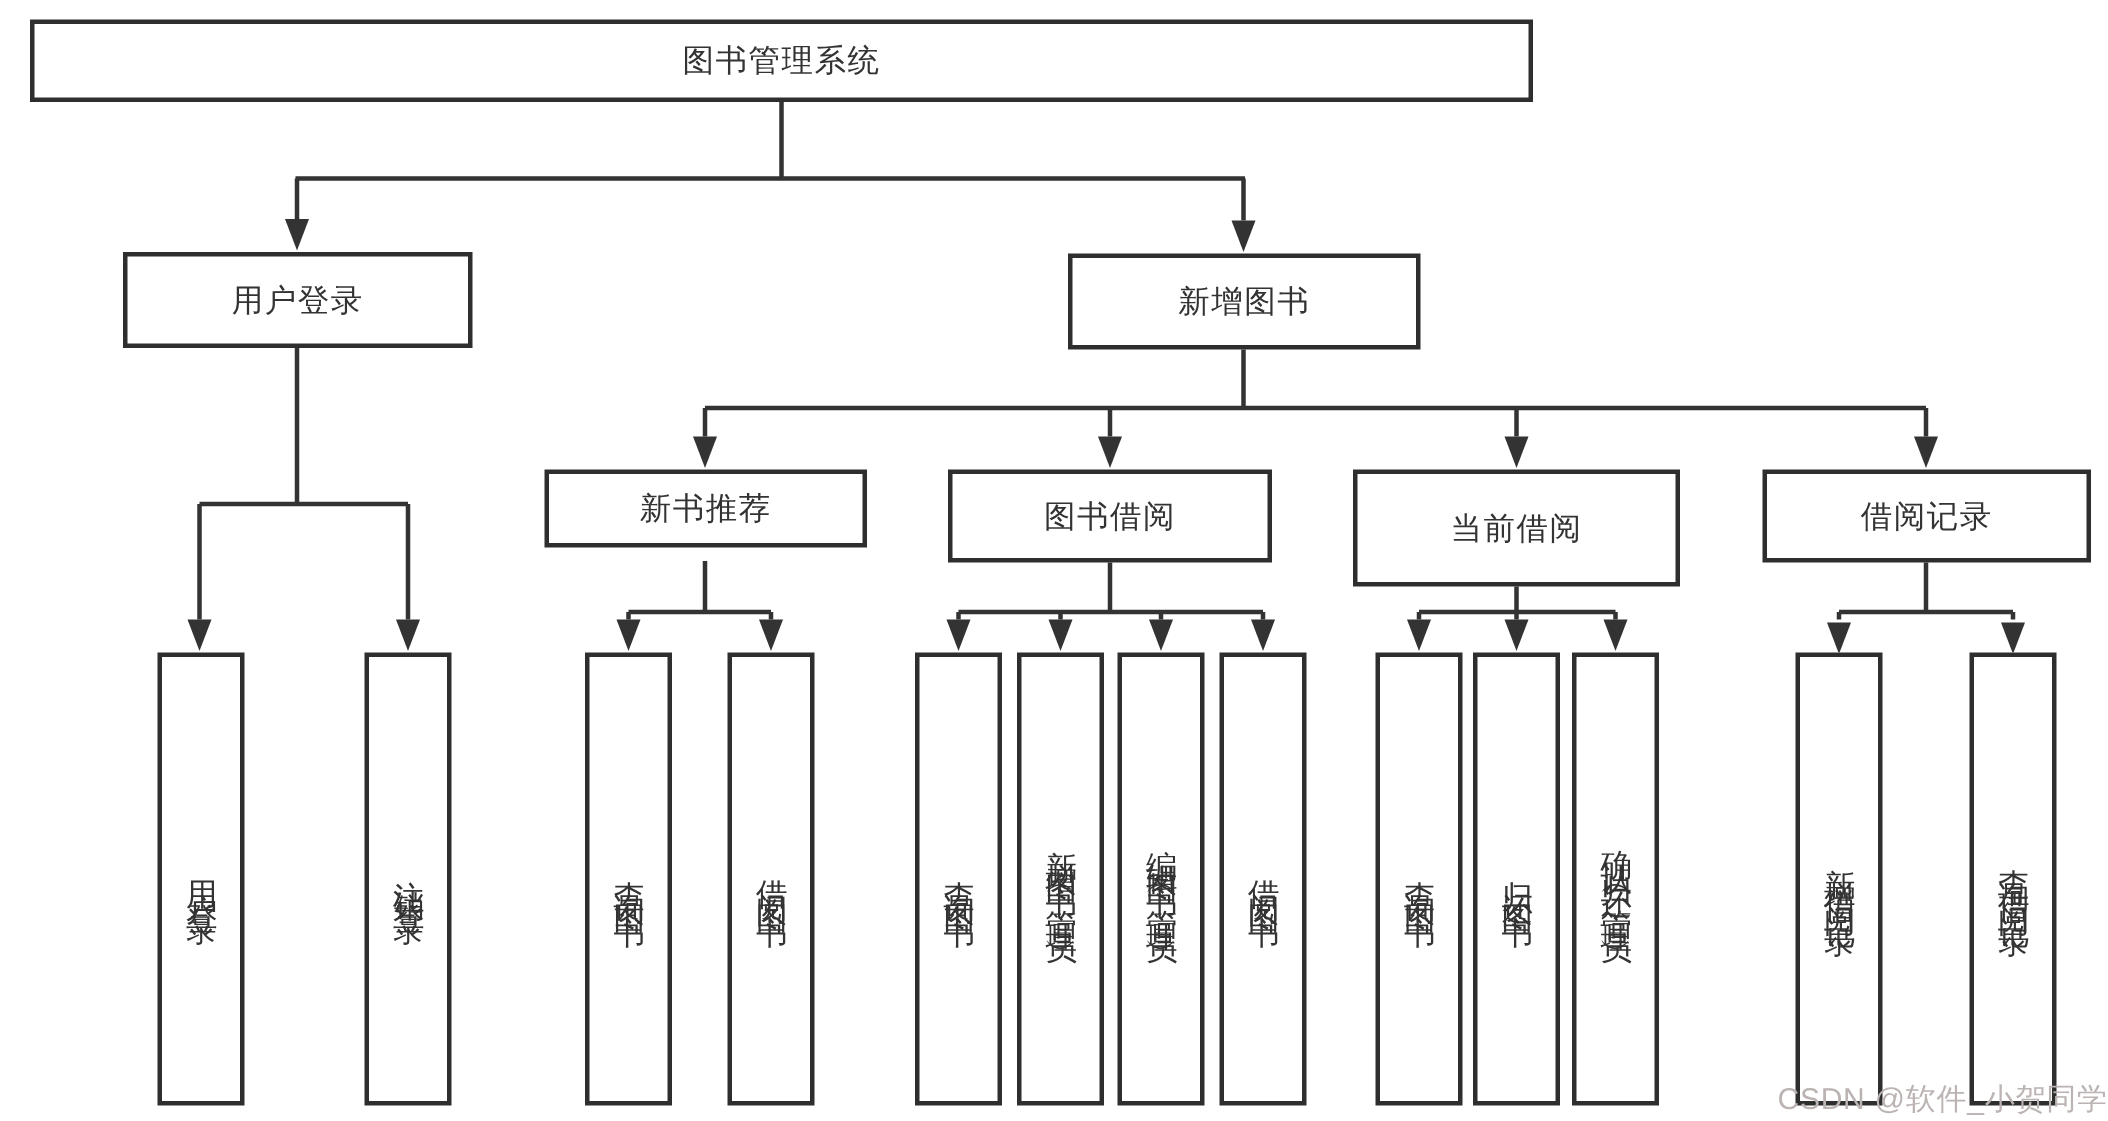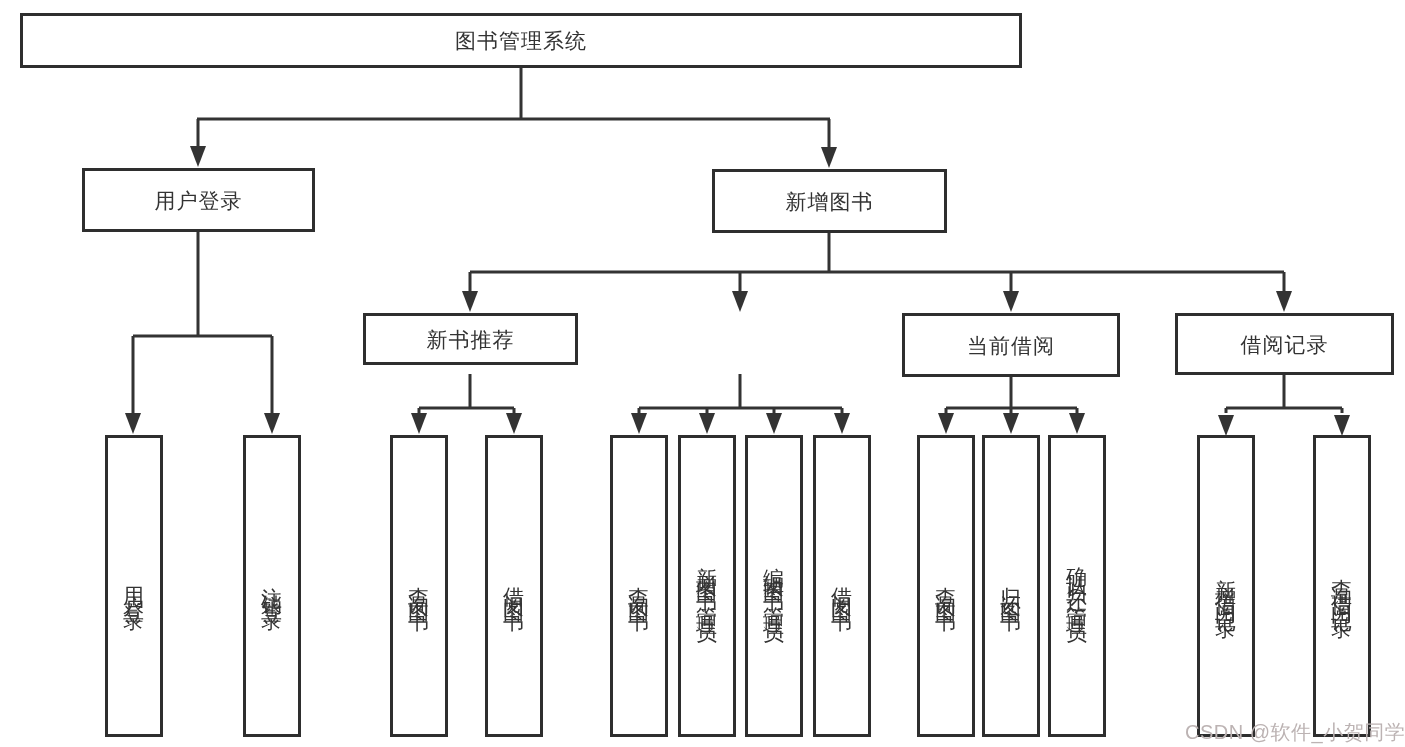--- a/index.html
+++ b/index.html
@@ -46,21 +46,21 @@
     white-space: nowrap;
   }
   
   .n-root   { left: 20px;  top: 13px;  width: 1002px; height: 55px; }
   
   .n-login  { left: 82px;  top: 168px; width: 233px;  height: 64px; }
   .n-mgmt   { left: 712px; top: 169px; width: 235px;  height: 64px; }
   
   .n-rec    { left: 363px;  top: 313px; width: 215px; height: 52px; }
   .n-bor    { left: 632px;  top: 313px; width: 216px; height: 62px; }
-  .n-cur    { left: 902px;  top: 313px; width: 218px; height: 64px; }
+  .n-cur    { left: 902px;  top: 313px; width: 218px; height: 78px; }
   .n-hist   { left: 1175px; top: 313px; width: 219px; height: 62px; }
   
   .leaf { top: 435px; width: 58px; height: 302px; border-width: 3px; }
   .lf1  { left: 105px; }
   .lf2  { left: 243px; }
   .lf3  { left: 390px; }
   .lf4  { left: 485px; }
   .lf5  { left: 610px; }
   .lf6  { left: 678px; }
   .lf7  { left: 745px; }
@@ -127,20 +127,23 @@
   <div class="box hnode n-login">
     <span>用户登录</span>
   </div>
   <div class="box hnode n-mgmt">
     <span>新增图书</span>
   </div>
 
   <div class="box hnode n-rec">
     <span>新书推荐</span>
   </div>
+  <div class="box hnode n-bor">
+    <span>图书借阅</span>
+  </div>
   <div class="box hnode n-cur">
     <span>当前借阅</span>
   </div>
   <div class="box hnode n-hist">
     <span>借阅记录</span>
   </div>
 
   <div class="box vnode leaf lf1">
     <span>用户登录</span>
   </div>

